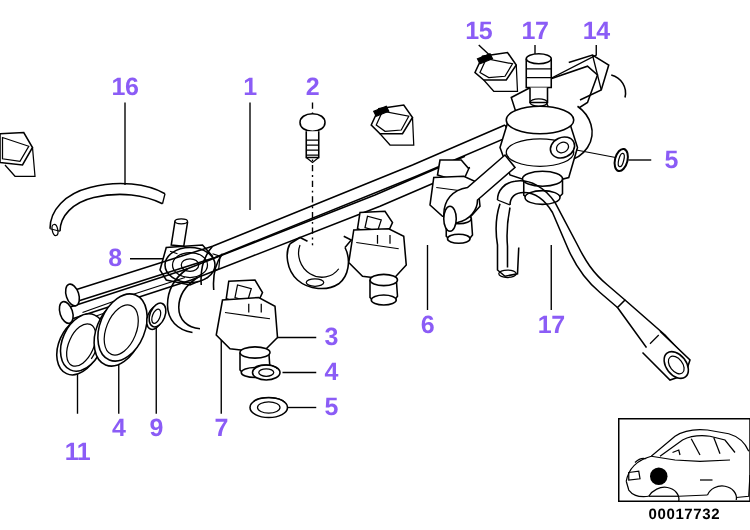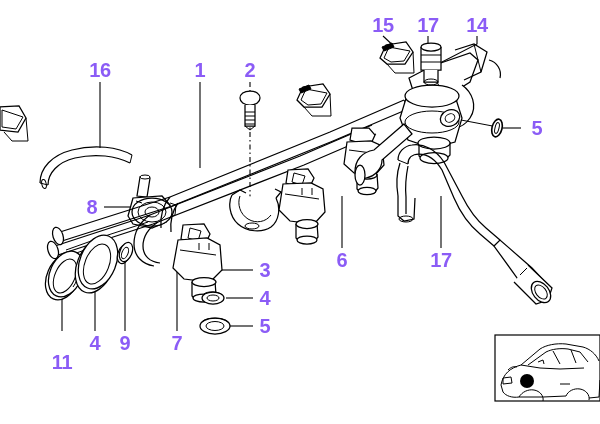--- a/index.html
+++ b/index.html
@@ -320,14 +320,15 @@
   <div class="callout" style="left:265px; top:270px;">3</div>
   <div class="callout" style="left:265px; top:298px;">4</div>
   <div class="callout" style="left:265px; top:326px;">5</div>
   <div class="callout" style="left:62px;  top:362px;">11</div>
   <div class="callout" style="left:95px;  top:343px;">4</div>
   <div class="callout" style="left:125px; top:343px;">9</div>
   <div class="callout" style="left:177px; top:343px;">7</div>
   <div class="callout" style="left:342px; top:260px;">6</div>
   <div class="callout" style="left:441px; top:260px;">17</div>
 
+  <div id="diagram-id">00017732</div>
 
 </div>
 
 </body></html>

